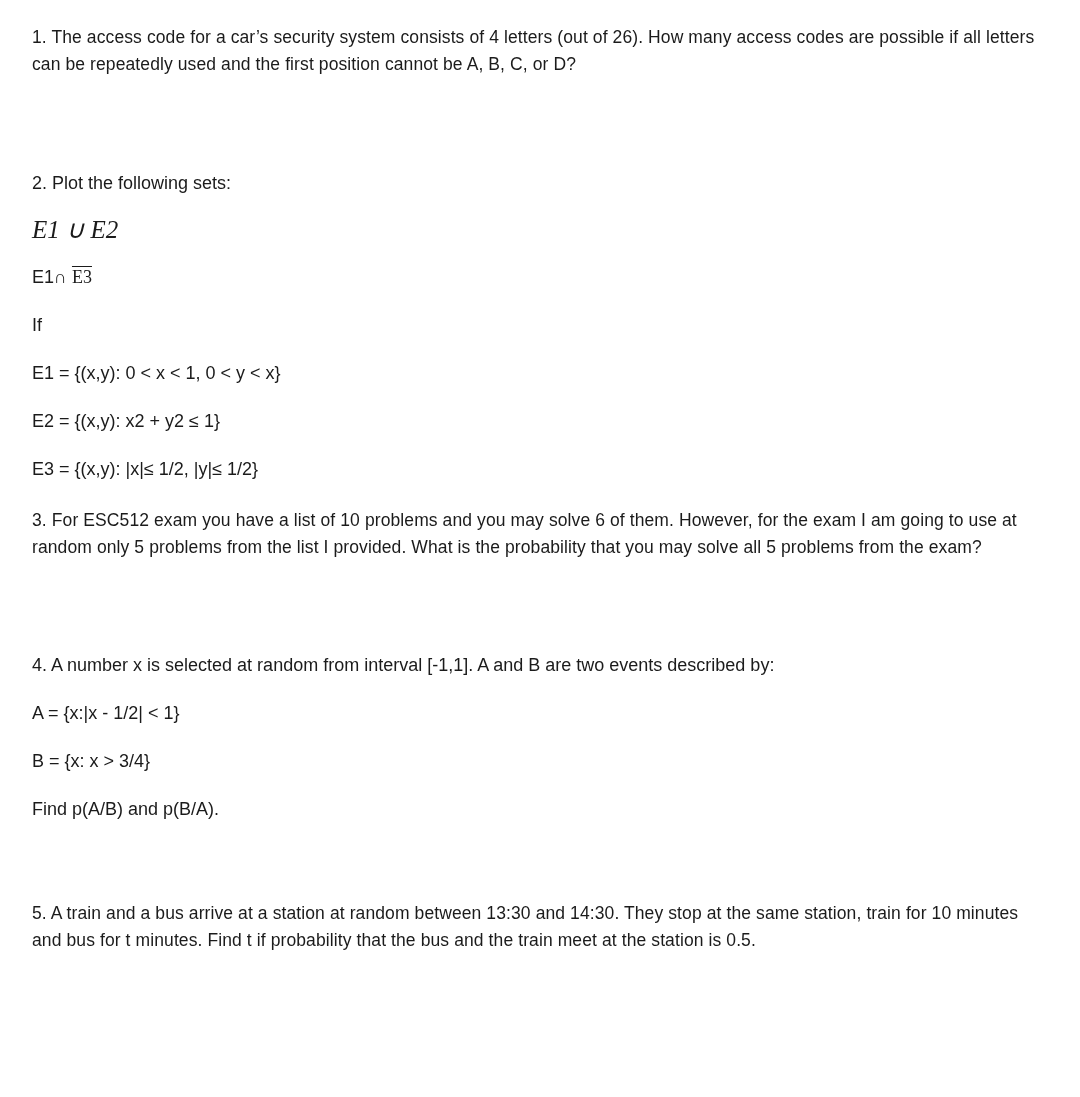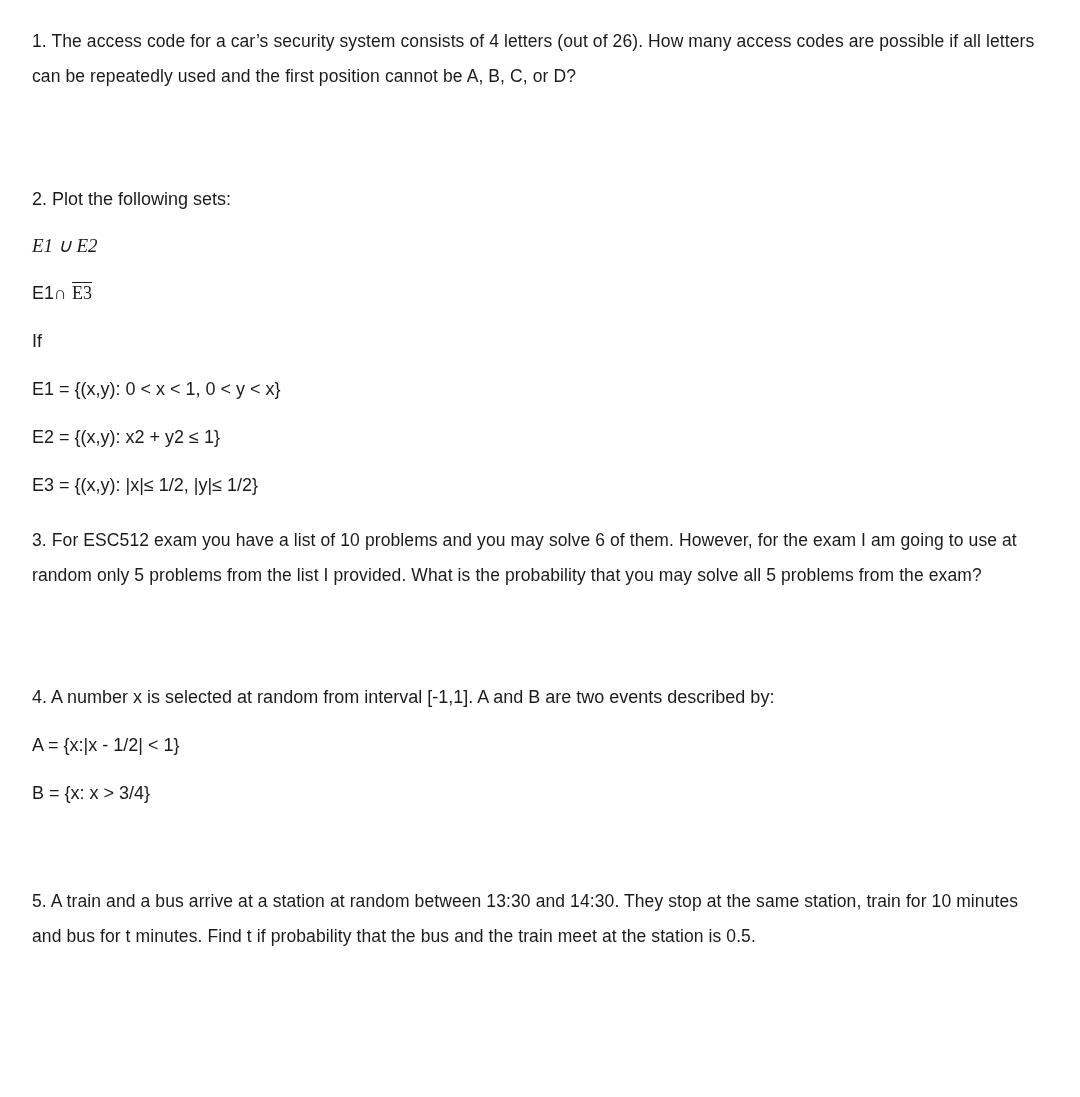--- a/index.html
+++ b/index.html
@@ -11,35 +11,35 @@
     color: #1b1b1b;
   }
   .page {
     width: 1080px;
     height: 1097px;
     padding: 22px 30px 0 32px;
     overflow: hidden;
   }
   .para {
     font-size: 17.5px;
-    line-height: 35px;
+    line-height: 27px;
     letter-spacing: 0.1px;
   }
   .line {
     font-size: 18px;
     line-height: 22px;
   }
   
   .p1 { margin-top: 2px; }
   .p2-head { margin-top: 94px; }
   .set-line { margin-top: 25px; }
   .set-line-math {
     font-family: "Liberation Serif", serif;
     font-style: italic;
-    font-size: 19px;
+    font-size: 25px;
   }
   .if-line { margin-top: 26px; }
   .def-line { margin-top: 26px; }
   .p3 { margin-top: 27px; }
   .p4-head { margin-top: 93px; }
   .p4-line { margin-top: 26px; }
   .p5 { margin-top: 80px; }
   .overline { text-decoration: overline; font-family: Liberation Serif, serif; }
 </style>
 </head>
@@ -65,16 +65,17 @@
   <p class="line def-line">E3 = {(x,y): |x|≤ 1/2, |y|≤ 1/2}</p>
 
   <p class="para p3">3. For ESC512 exam you have a list of 10 problems and you may solve 6 of them. However, for the exam I am going to use at random only 5 problems from the list I provided. What is the probability that you may solve all 5 problems from the exam?</p>
 
   <p class="line p4-head">4. A number x is selected at random from interval [-1,1]. A and B are two events described by:</p>
 
   <p class="line p4-line">A = {x:|x - 1/2| &lt; 1}</p>
 
   <p class="line p4-line">B = {x: x &gt; 3/4}</p>
 
+  <p class="line p4-line">Find p(A/B) and p(B/A).</p>
 
   <p class="para p5">5. A train and a bus arrive at a station at random between 13:30 and 14:30. They stop at the same station, train for 10 minutes and bus for t minutes. Find t if probability that the bus and the train meet at the station is 0.5.</p>
 
 </div>
 
 </body></html>

